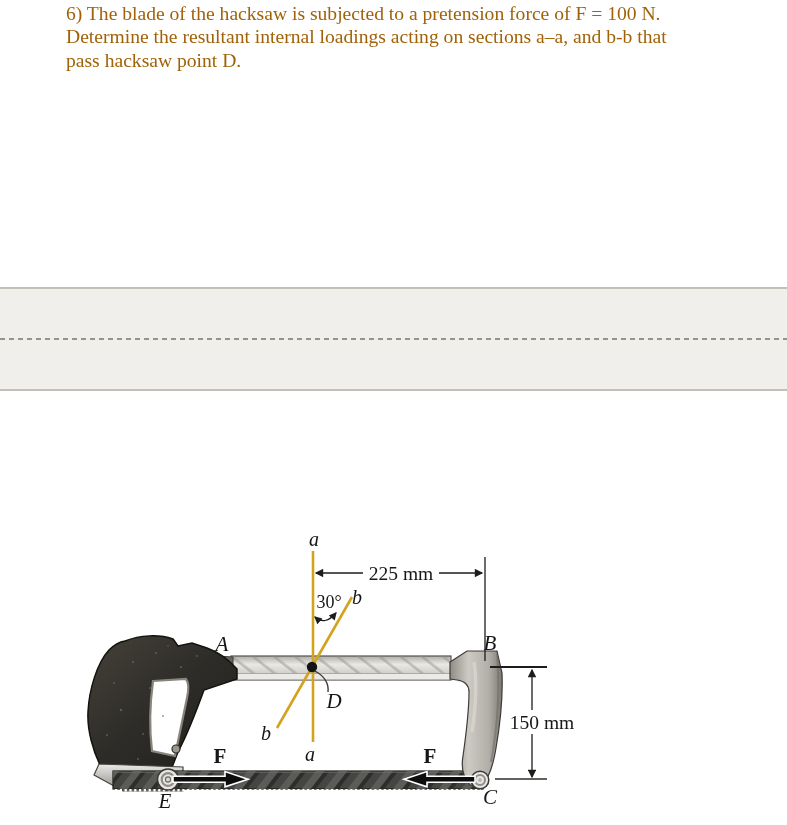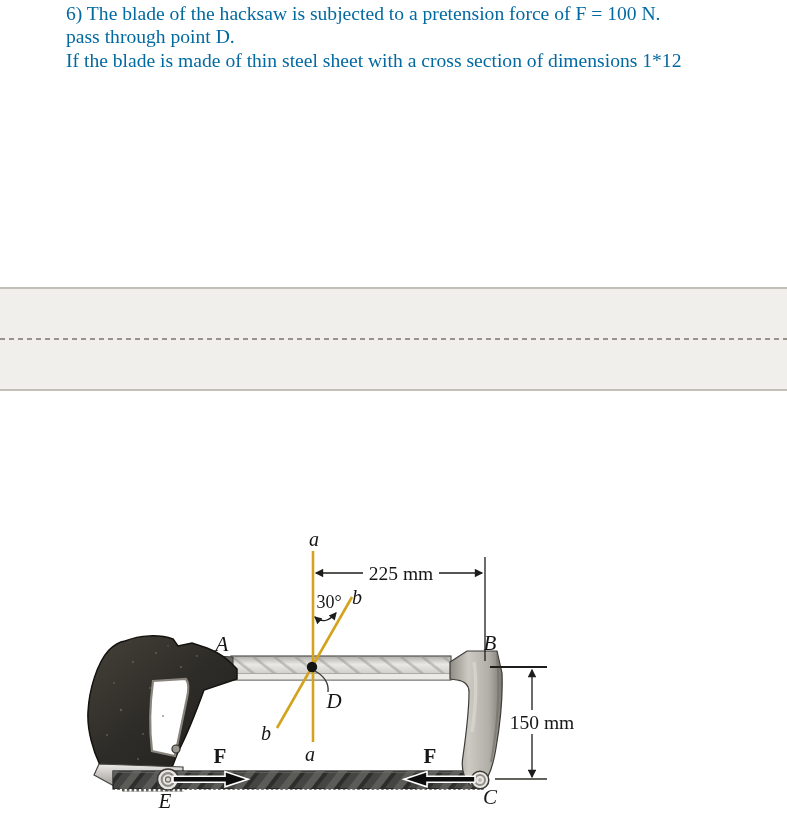--- a/index.html
+++ b/index.html
@@ -1,40 +1,40 @@
 <!DOCTYPE html>
 <html><head>
 <meta charset="utf-8">
 <style>
   html,body{margin:0;padding:0;background:#ffffff;}
   .page{position:relative;width:787px;height:825px;background:#ffffff;overflow:hidden;
         font-family:"Liberation Serif", serif;}
-  .problem{position:absolute;left:66px;top:2px;color:#0369a1;}
+  .problem{position:absolute;left:66px;top:2px;color:#a16207;}
   .problem .tline{font-size:19.6px;line-height:23.4px;white-space:nowrap;}
   .sepband{position:absolute;left:0;top:287px;width:787px;height:104px;box-sizing:border-box;
            background:#f0efec;border-top:2px solid #c2bfb7;border-bottom:2px solid #c2bfb7;}
   .dashline{position:absolute;left:0;top:49px;width:100%;height:2px;
             background-image:repeating-linear-gradient(to right,#95928a 0 5px,transparent 5px 9px);}
   .figwrap{position:absolute;left:55px;top:520px;width:560px;height:305px;}
   svg text{fill:#161616;}
   .t-it{font:italic 21px "Liberation Serif", serif;}
   .t-it-s{font:italic 20px "Liberation Serif", serif;}
   .t-bd{font:bold 21px "Liberation Serif", serif;}
   .t-dim{font:19.5px "Liberation Serif", serif;}
   .t-deg{font:18px "Liberation Serif", serif;}
 </style>
 </head>
 <body>
 
 <div class="page">
 
   <div class="problem">
     <div class="tline">6) The blade of the hacksaw is subjected to a pretension force of F = 100 N.</div>
-    <div class="tline">pass through point D.</div>
-    <div class="tline">If the blade is made of thin steel sheet with a cross section of dimensions 1*12</div>
+    <div class="tline">Determine the resultant internal loadings acting on sections a–a, and b-b that</div>
+    <div class="tline">pass hacksaw point D.</div>
   </div>
 
   <div class="sepband">
     <div class="dashline"></div>
   </div>
 
   <div class="figwrap">
   <svg width="560" height="305" viewBox="0 0 560 305">
     <defs>
       <linearGradient id="gradBeam" x1="0" y1="0" x2="0" y2="1">

